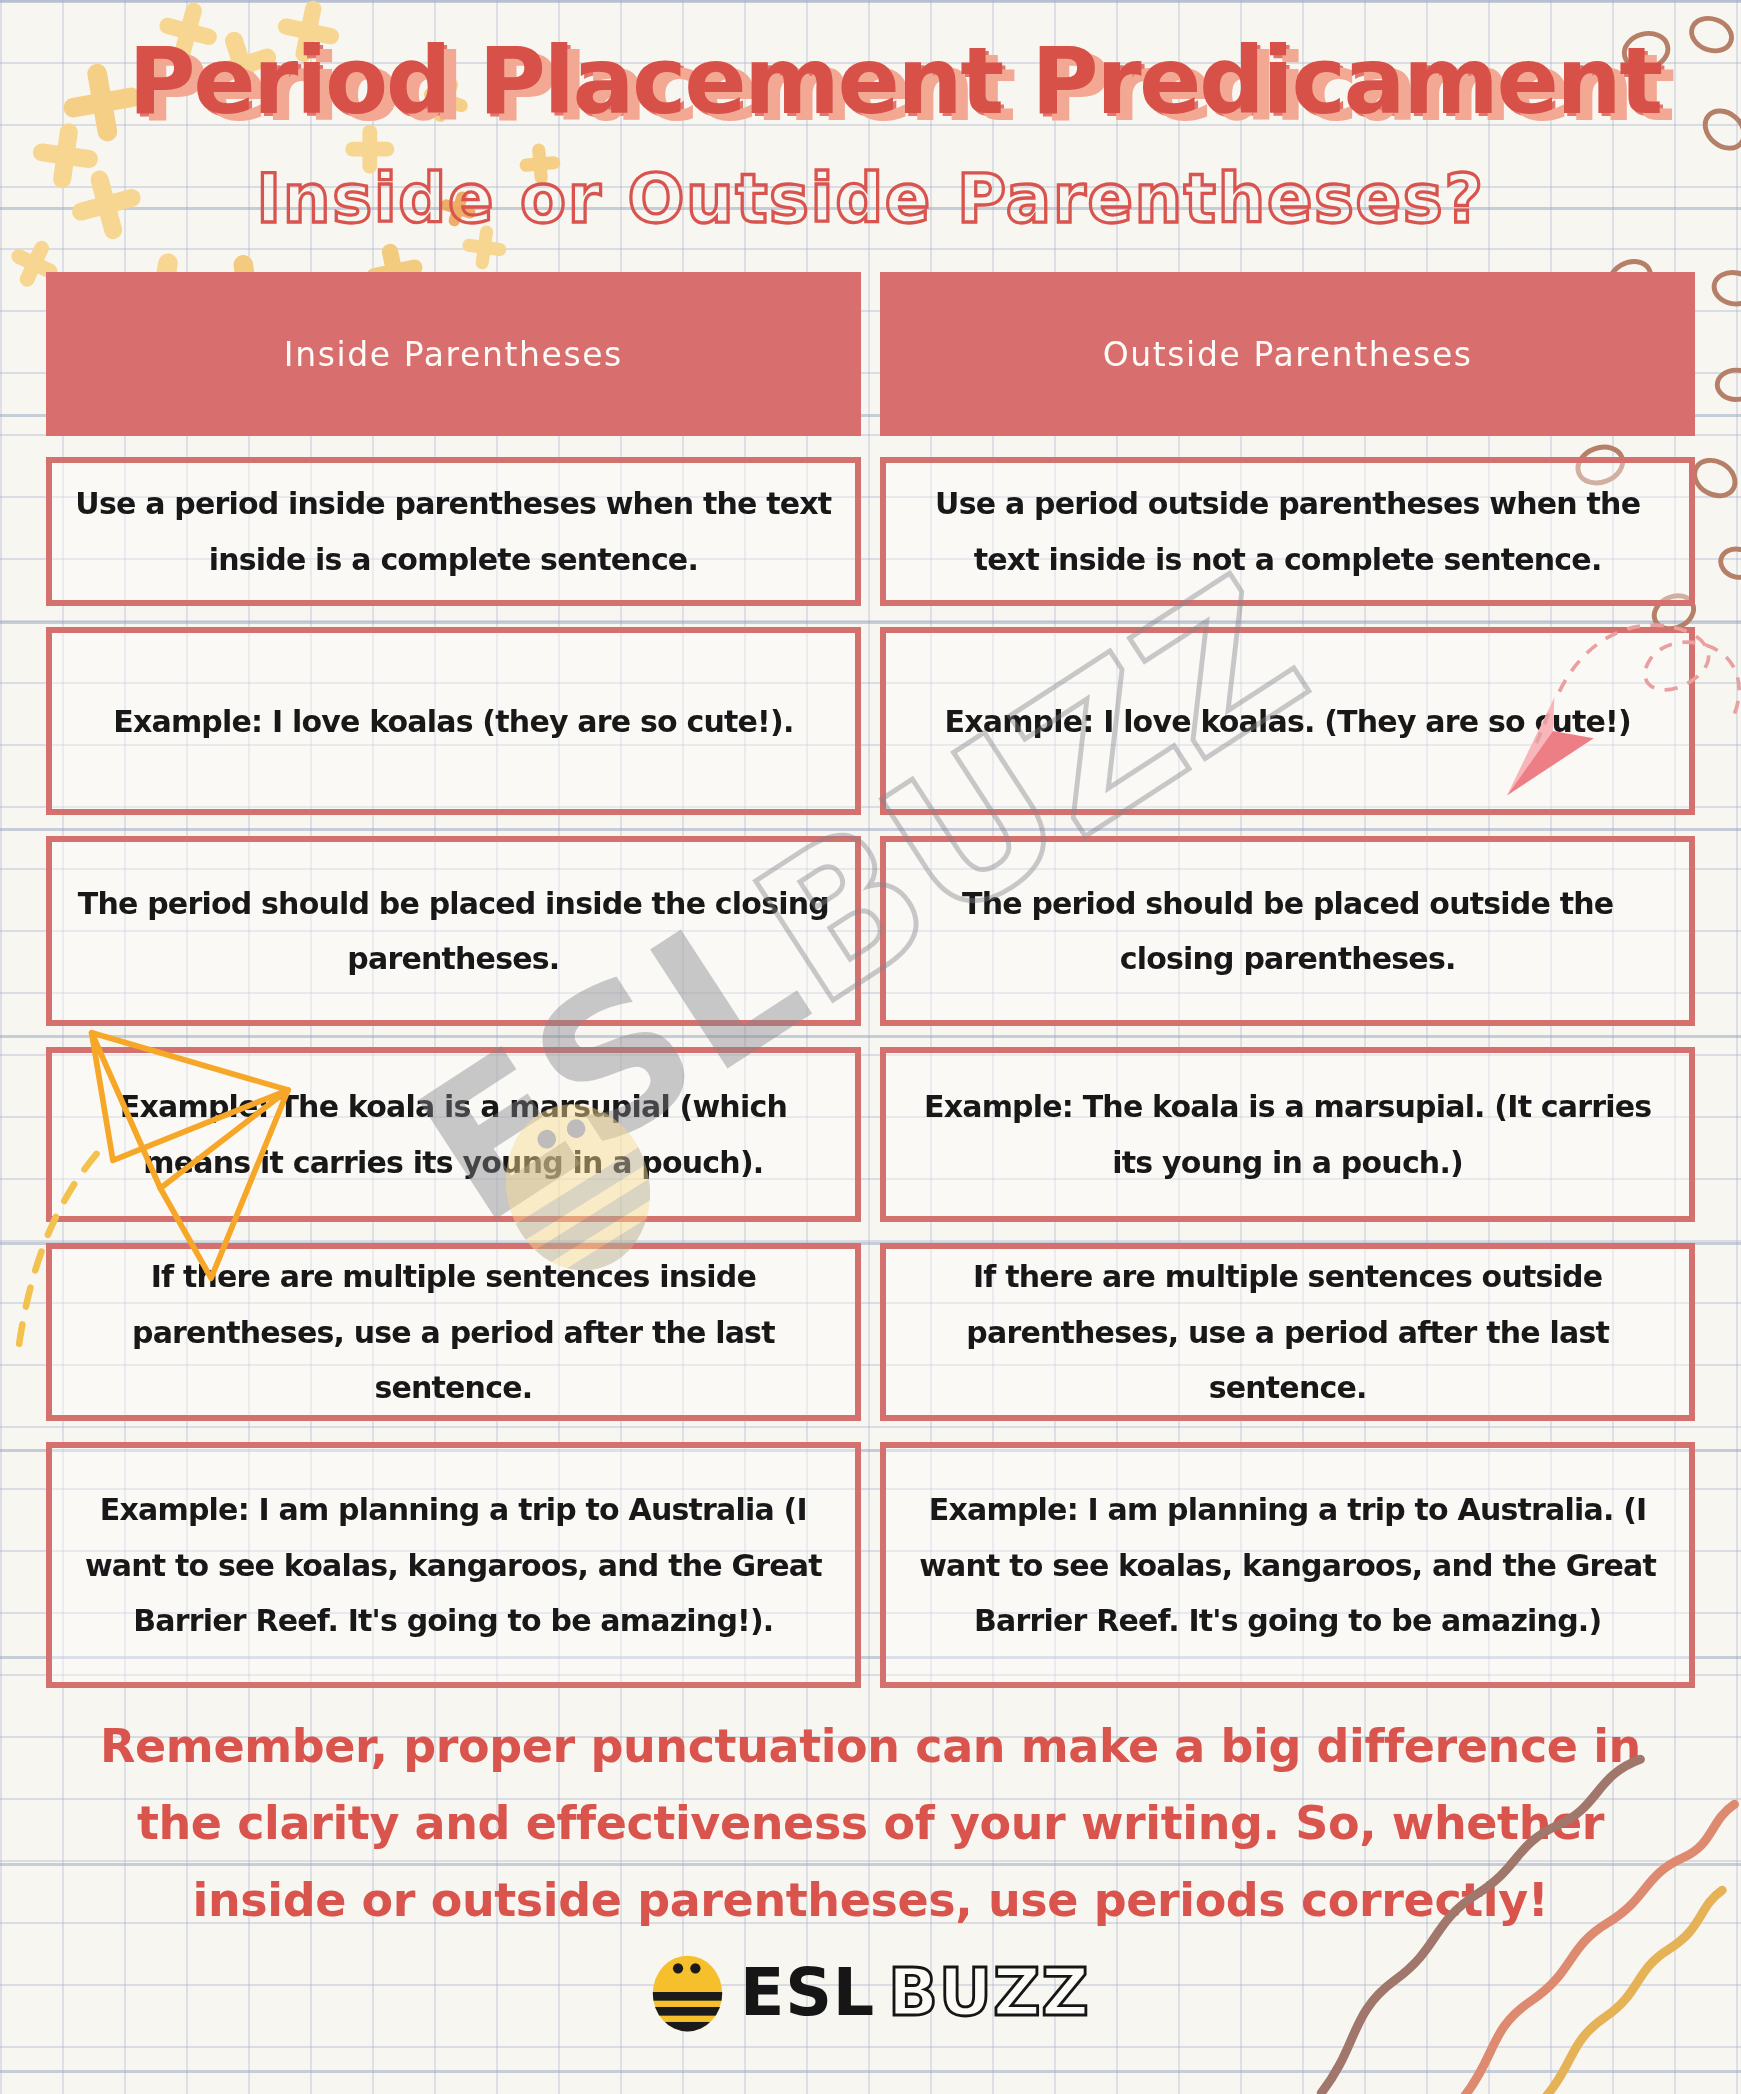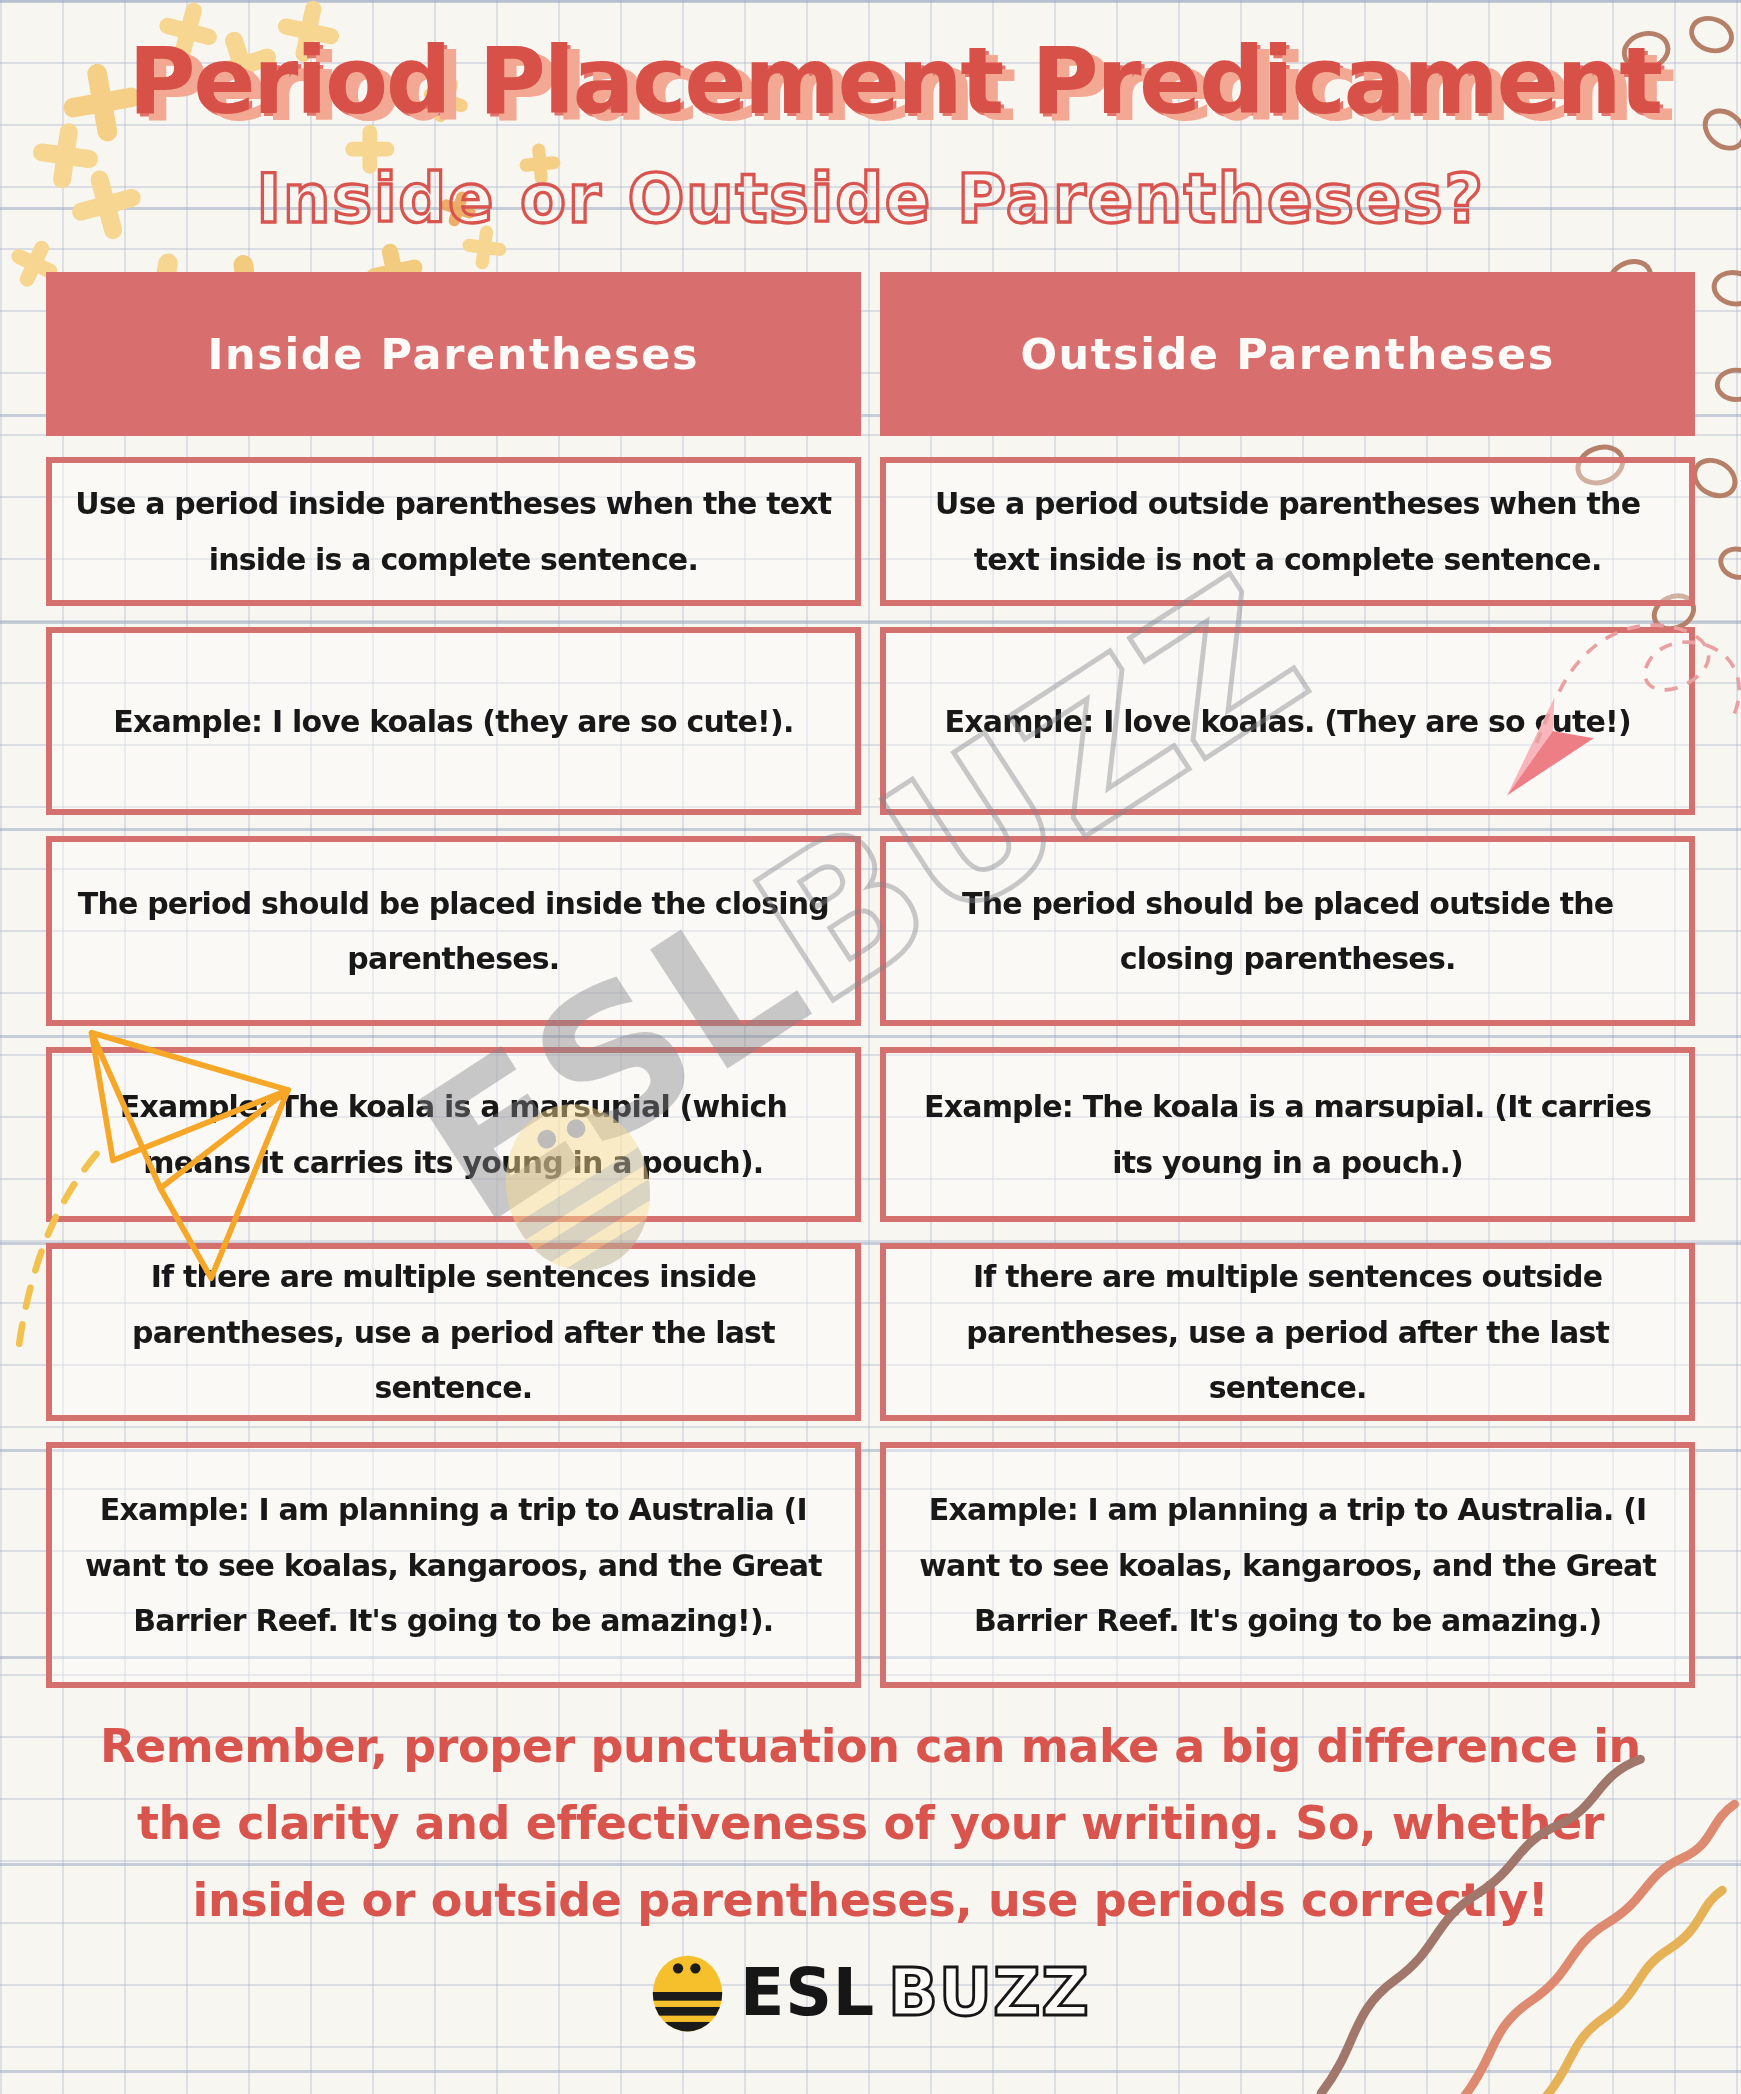--- a/index.html
+++ b/index.html
@@ -40,21 +40,21 @@
     font-weight:bold;font-size:82px;letter-spacing:2px;
     fill:none;stroke:#d9544e;stroke-width:4px;
   }
 
   .ptable{position:relative;z-index:1;margin:14.7px 46px 0;}
   .trow{display:flex;gap:19.6px;margin-bottom:21px;}
   .th{
     flex:1;height:164px;
     background:#d96e6e;color:#fdfbf8;
     display:flex;align-items:center;justify-content:center;
-    font-size:43px;font-weight:bold;letter-spacing:1.6px;
+    font-size:33px;font-weight:normal;letter-spacing:1.6px;
   }
   .td{
     flex:1;
     border:6.5px solid #d4716f;
     background:rgba(255,255,255,0.38);
     display:flex;align-items:center;justify-content:center;
     text-align:center;
     padding:8.2px 21px;
     box-sizing:border-box;
     color:#181818;

